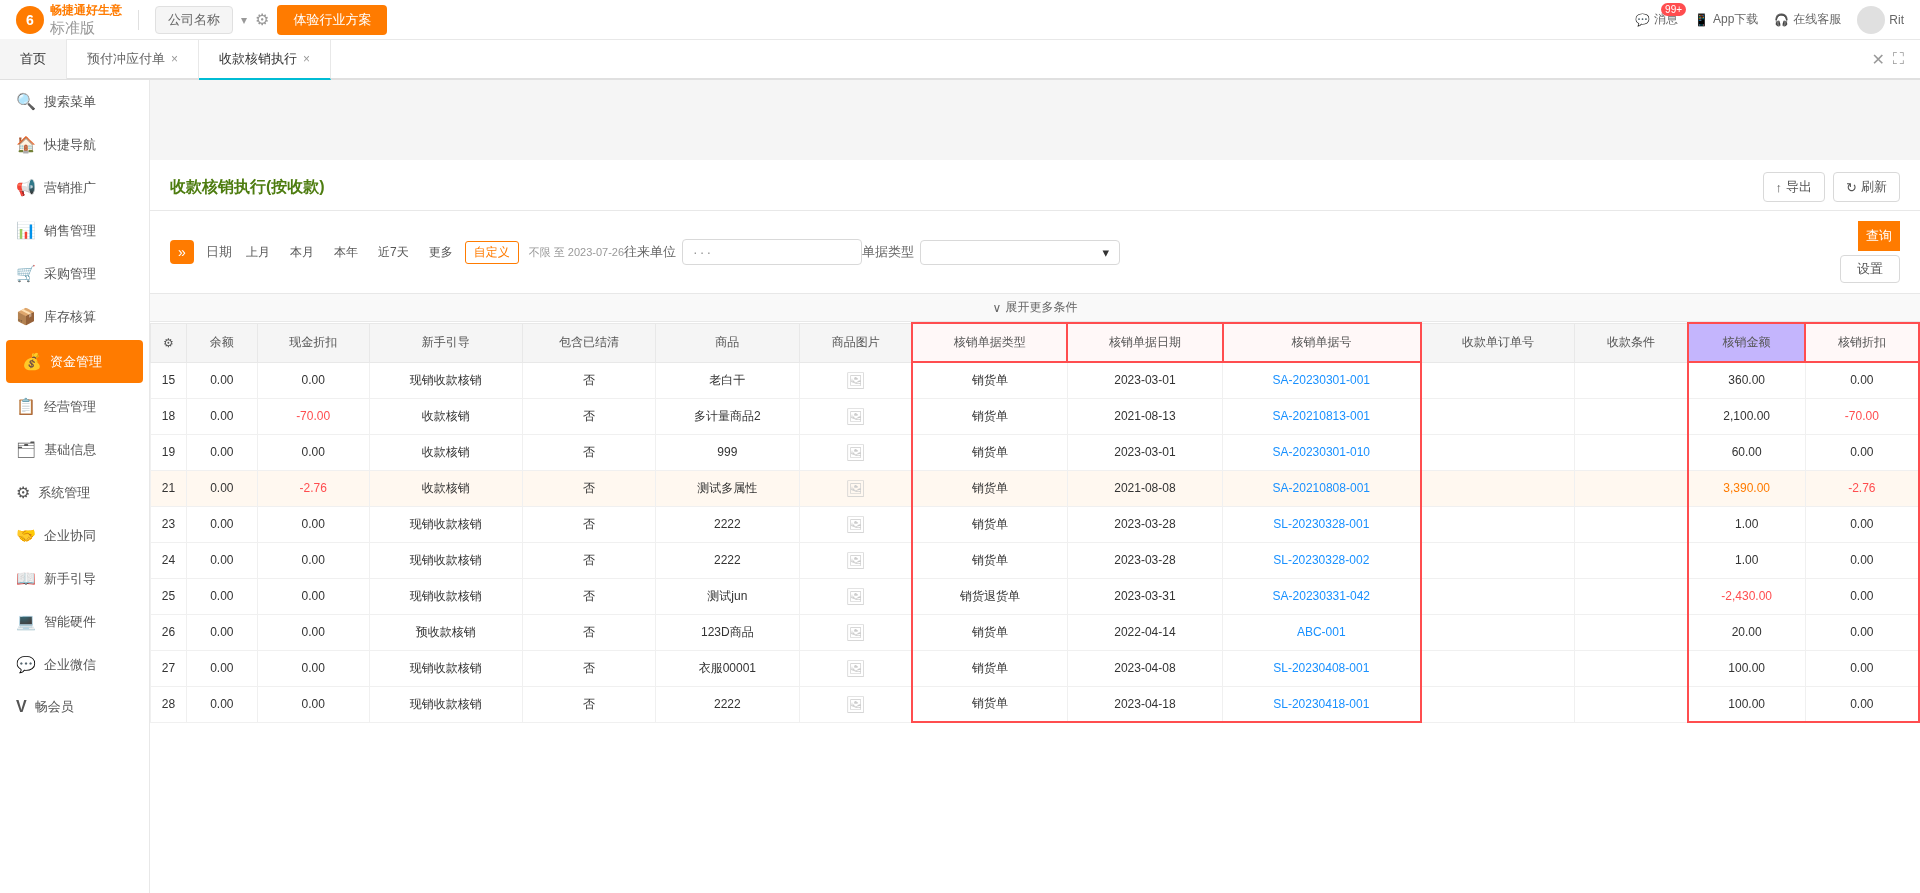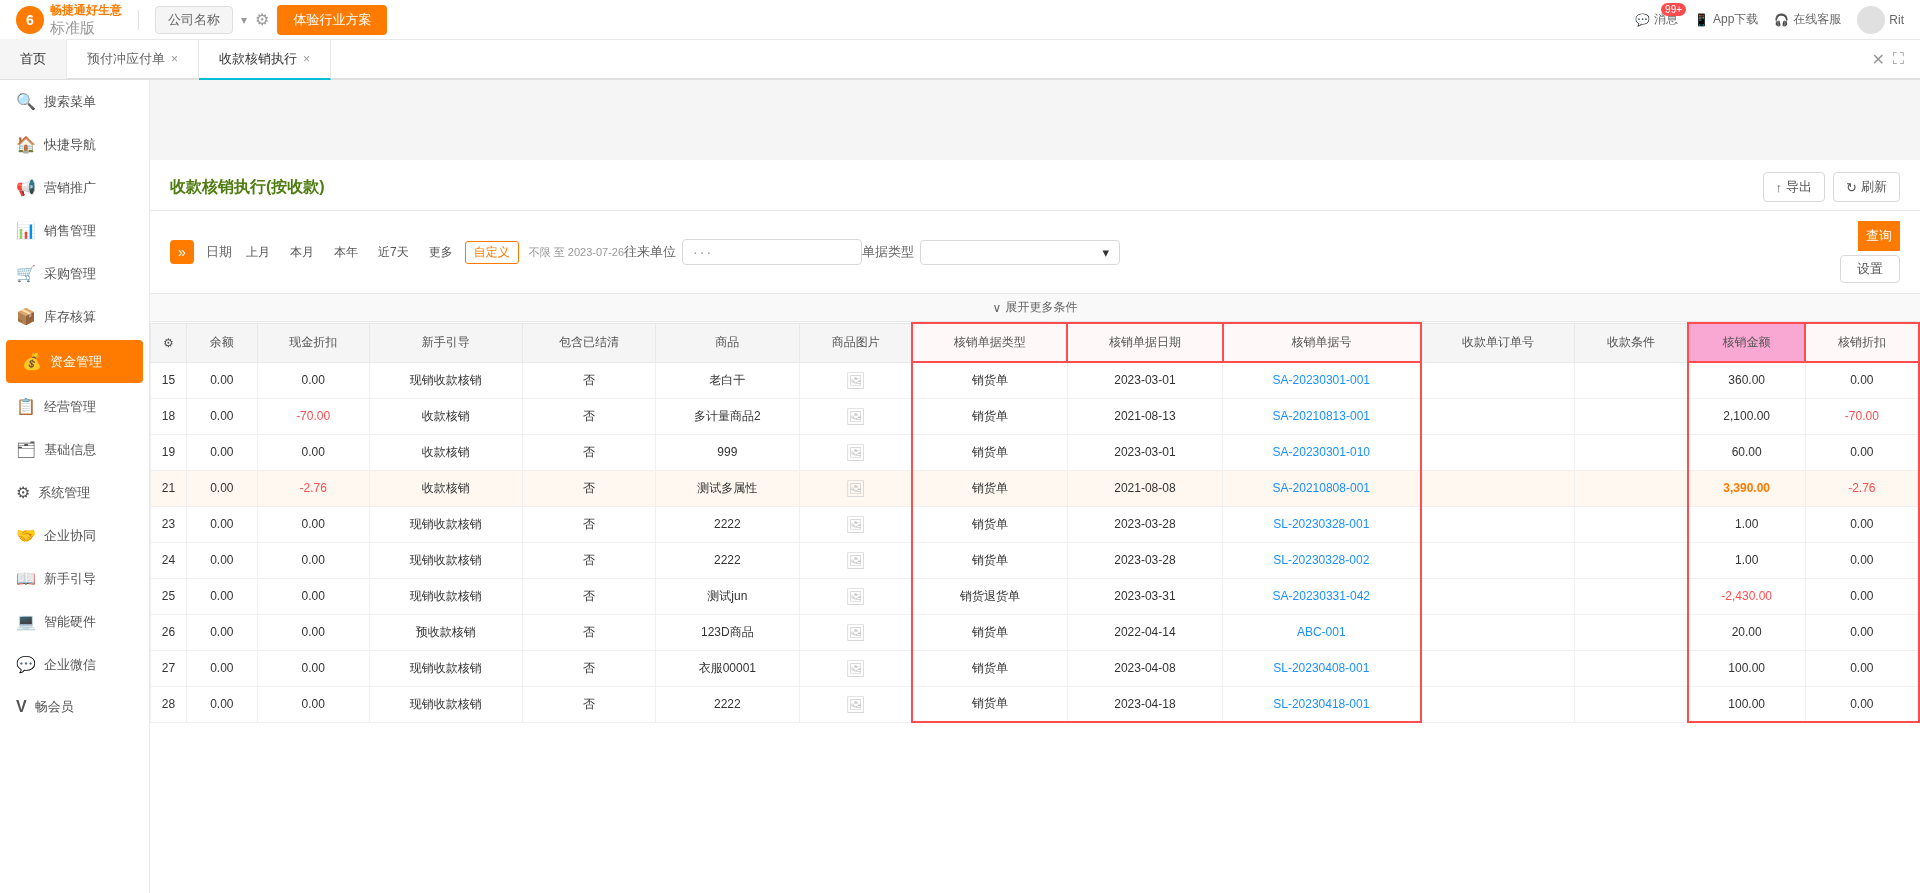--- a/index.html
+++ b/index.html
@@ -269,21 +269,21 @@
           <th>现金折扣</th>
           <th>新手引导</th>
           <th>包含已结清</th>
           <th>商品</th>
           <th>商品图片</th>
           <th style="border:2px solid #ff4d4f;background:#fff8f8;">核销单据类型</th>
           <th style="border:2px solid #ff4d4f;background:#fff8f8;border-left:none;">核销单据日期</th>
           <th style="border:2px solid #ff4d4f;background:#fff8f8;border-left:none;">核销单据号</th>
           <th>收款单订单号</th>
           <th>收款条件</th>
-          <th style="border:2px solid #ff4d4f;background:#f9a8d4;">核销金额</th>
+          <th style="border:2px solid #ff4d4f;background:#c4b5fd;">核销金额</th>
           <th style="border:2px solid #ff4d4f;background:#fff8f8;border-left:none;margin-left:9px;">核销折扣</th>
         </tr>
       </thead>
       <tbody id="table-body">
       <tr>
             <td>15</td>
             <td>0.00</td>
             <td>0.00</td>
             <td>现销收款核销</td>
             <td>否</td>
@@ -335,21 +335,21 @@
             <td class="red-text">-2.76</td>
             <td>收款核销</td>
             <td>否</td>
             <td>测试多属性</td>
             <td><span style="font-size: 16px; color: rgb(204, 204, 204);">🖼</span></td>
             <td style="border-left: 2px solid rgb(255, 77, 79); border-right: none;">销货单</td>
             <td>2021-08-08</td>
             <td style="border-right: 2px solid rgb(255, 77, 79);"><a class="link-text" href="#">SA-20210808-001</a></td>
             <td></td>
             <td></td>
-            <td style="border-left: 2px solid rgb(255, 77, 79); color: rgb(255, 123, 0); font-weight: 700;">3,390.00</td>
+            <td style="border-left: 2px solid rgb(255, 77, 79); color: rgb(255, 123, 0); font-weight: 400;">3,390.00</td>
             <td class="red-text" style="border-right: 2px solid rgb(255, 77, 79);">-2.76</td>
           </tr>
           <tr>
             <td>23</td>
             <td>0.00</td>
             <td>0.00</td>
             <td>现销收款核销</td>
             <td>否</td>
             <td>2222</td>
             <td><span style="font-size: 16px; color: rgb(204, 204, 204);">🖼</span></td>

